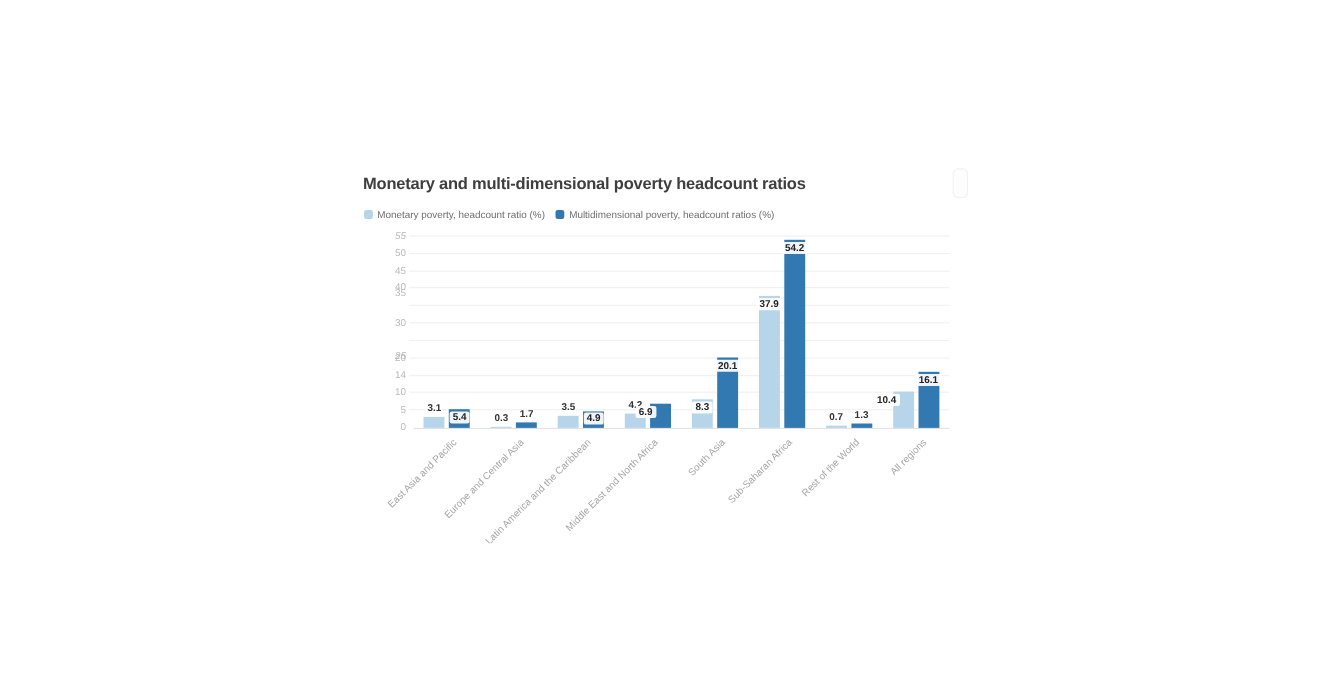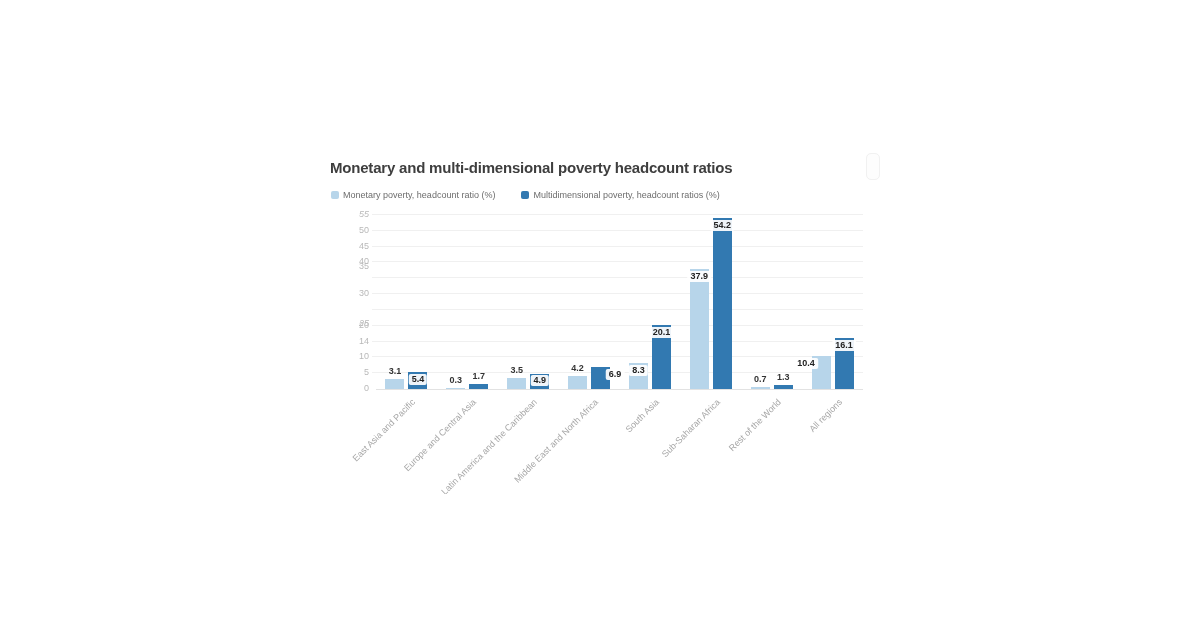--- a/index.html
+++ b/index.html
@@ -22,21 +22,21 @@
     font-size:15px;
     font-weight:700;
     letter-spacing:-0.2px;
     color:#3e3e3e;
   }
   .legend{
     position:absolute;
     left:1px;top:35px;
     display:flex;
     align-items:center;
-    gap:26px;
+    gap:10px;
     font-size:9px;
     color:#6d6d6d;
     white-space:nowrap;
   }
   .legend-item{display:flex;align-items:center;gap:4px;cursor:pointer;}
   .legend-swatch{width:8px;height:8px;border-radius:2px;display:inline-block;}
   .plot{
     position:absolute;
     left:46px;top:60px;
     width:487px;height:174px;
@@ -146,21 +146,21 @@
         <div class="val-label" style="left: 102.812px; bottom: 7.37818px;">1.7</div>
         <div class="xlabel" style="left: -38.6875px; top: 182px;">Europe and Central Asia</div>
         <div class="bar" style="left: 131.188px; width: 19px; height: 11.0727px; background: rgb(183, 213, 234);"></div>
         <div class="val-label" style="left: 140.688px; bottom: 13.0727px;">3.5</div>
         <div class="bar" style="left: 154.188px; width: 19px; height: 15.5018px; background: rgb(50, 121, 177);"></div>
         <div class="val-label boxed" style="left: 163.688px; top: 160.498px;">4.9</div>
         <div class="xlabel" style="left: 22.1875px; top: 182px;">Latin America and the Caribbean</div>
         <div class="bar" style="left: 192.062px; width: 19px; height: 13.2873px; background: rgb(183, 213, 234);"></div>
         <div class="val-label" style="left: 201.562px; bottom: 15.2873px;">4.2</div>
         <div class="bar" style="left: 215.062px; width: 19px; height: 21.8291px; background: rgb(50, 121, 177);"></div>
-        <div class="val-label boxed" style="left: 239px; top: 154.171px;">6.9</div>
+        <div class="val-label boxed" style="left: 211px; top: 154.171px;">6.9</div>
         <div class="xlabel" style="left: 83.0625px; top: 182px;">Middle East and North Africa</div>
         <div class="bar" style="left: 252.938px; width: 19px; height: 26.2582px; background: rgb(183, 213, 234);"></div>
         <div class="val-label boxed" style="left: 262.438px; top: 149.742px;">8.3</div>
         <div class="bar" style="left: 275.938px; width: 19px; height: 63.5891px; background: rgb(50, 121, 177);"></div>
         <div class="val-label boxed" style="left: 285.438px; top: 112.411px;">20.1</div>
         <div class="xlabel" style="left: 143.938px; top: 182px;">South Asia</div>
         <div class="bar" style="left: 313.812px; width: 19px; height: 119.902px; background: rgb(183, 213, 234);"></div>
         <div class="val-label boxed" style="left: 323.312px; top: 56.0982px;">37.9</div>
         <div class="bar" style="left: 336.812px; width: 19px; height: 171.469px; background: rgb(50, 121, 177);"></div>
         <div class="val-label boxed" style="left: 346.312px; top: 4.53091px;">54.2</div>

